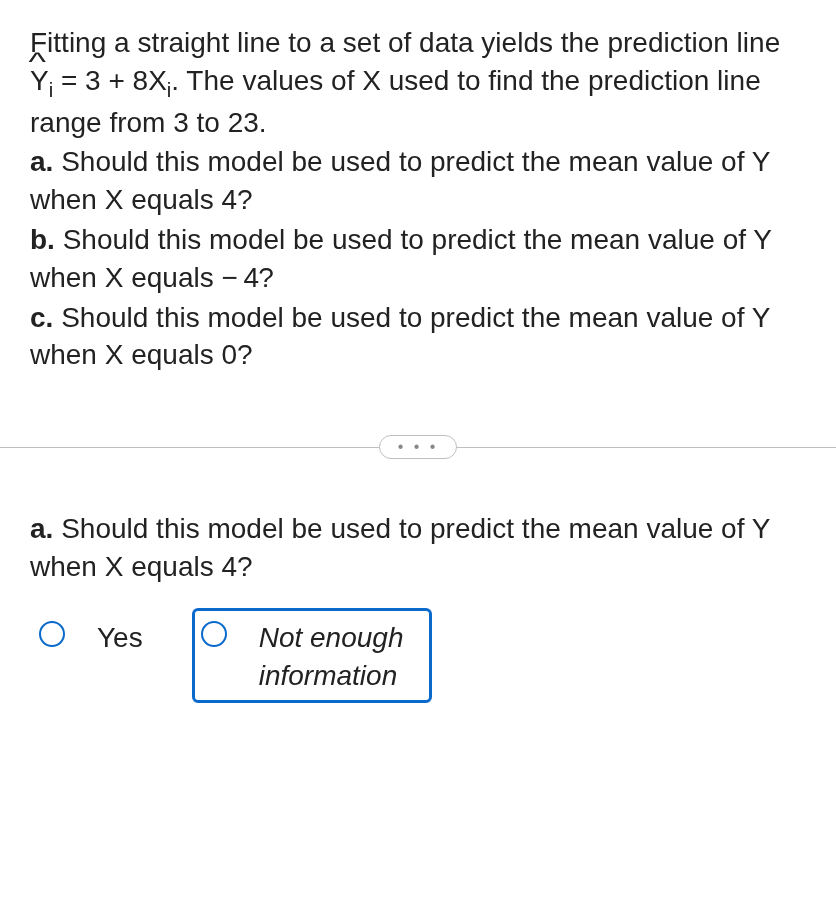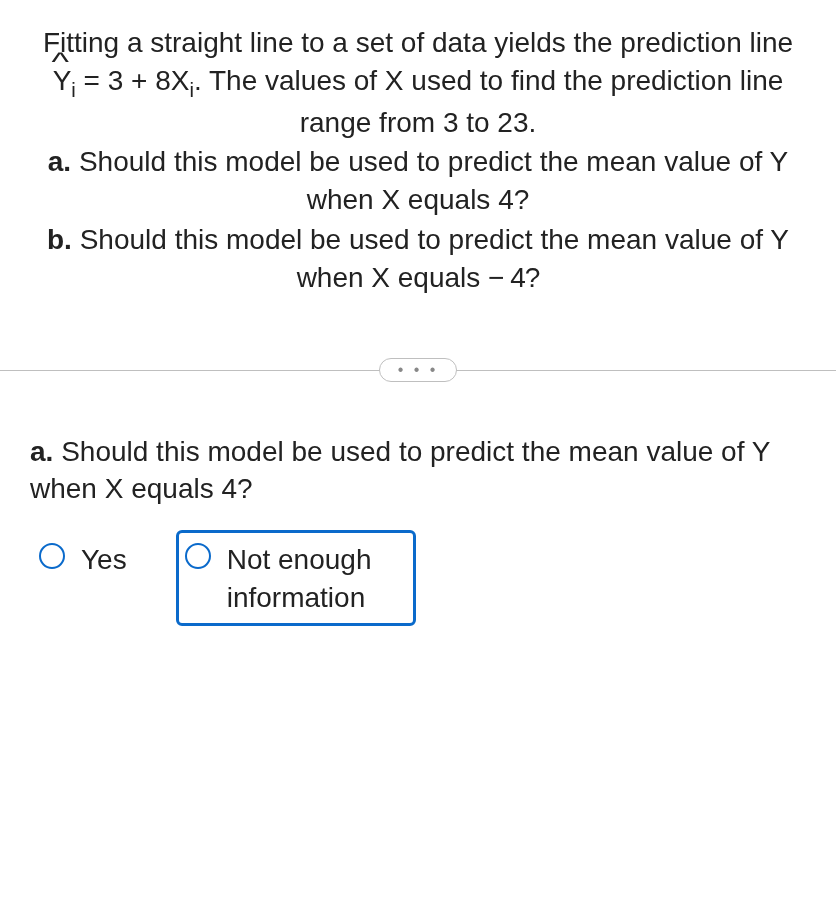--- a/index.html
+++ b/index.html
@@ -10,21 +10,20 @@
     body {
       font-family: Arial, Helvetica, sans-serif;
       font-size: 28px;
       color: #222;
       padding: 24px 30px;
       width: 836px;
       line-height: 1.35;
     }
     .problem-text {
       margin-bottom: 7px;
-      text-align: center;
     }
     .sub-part {
       margin-top: 2px;
     }
     .bold {
       font-weight: bold;
     }
     .formula {
       white-space: nowrap;
     }
@@ -79,34 +78,35 @@
     }
     .options-row {
       display: flex;
       align-items: flex-start;
       gap: 40px;
       margin-top: 22px;
     }
     .option {
       display: flex;
       align-items: flex-start;
-      gap: 16px;
+      gap: 32px;
       padding: 6px;
       border: 3px solid transparent;
       border-radius: 6px;
     }
     .option.selected {
       border-color: #0a6acb;
     }
     .option .label-text {
       padding-top: 2px;
     }
     .option-wide {
       flex: 0 0 auto;
       max-width: 240px;
+      font-style: italic;
     }
     .radio-outer {
       width: 26px;
       height: 26px;
       border: 2.5px solid #0a6acb;
       border-radius: 50%;
       flex-shrink: 0;
       margin-top: 4px;
     }
     .neg {
@@ -117,20 +117,23 @@
 <body>
 
 <div class="problem-text">
   <span>Fitting a straight line to a set of data yields the prediction line </span><span class="formula"><span class="yhat">Y</span><span class="subscript">i</span><span> = 3 + 8X</span><span class="subscript">i</span></span><span>. The values of X used to find the prediction line range from 3 to 23.</span>
 
   <div class="sub-part">
     <span class="bold">a.</span><span> Should this model be used to predict the mean value of Y when X equals 4?</span>
   </div>
   <div class="sub-part">
     <span class="bold">b.</span><span> Should this model be used to predict the mean value of Y when X equals </span><span class="neg"> − 4?</span>
+  </div>
+  <div class="sub-part">
+    <span class="bold">c.</span><span> Should this model be used to predict the mean value of Y when X equals 0?</span>
   </div>
 </div>
 
 <div class="divider-wrap">
   <div class="divider-line"></div>
   <div class="divider-pill">• • •</div>
 </div>
 
 <div class="answer-section">
   <div>

